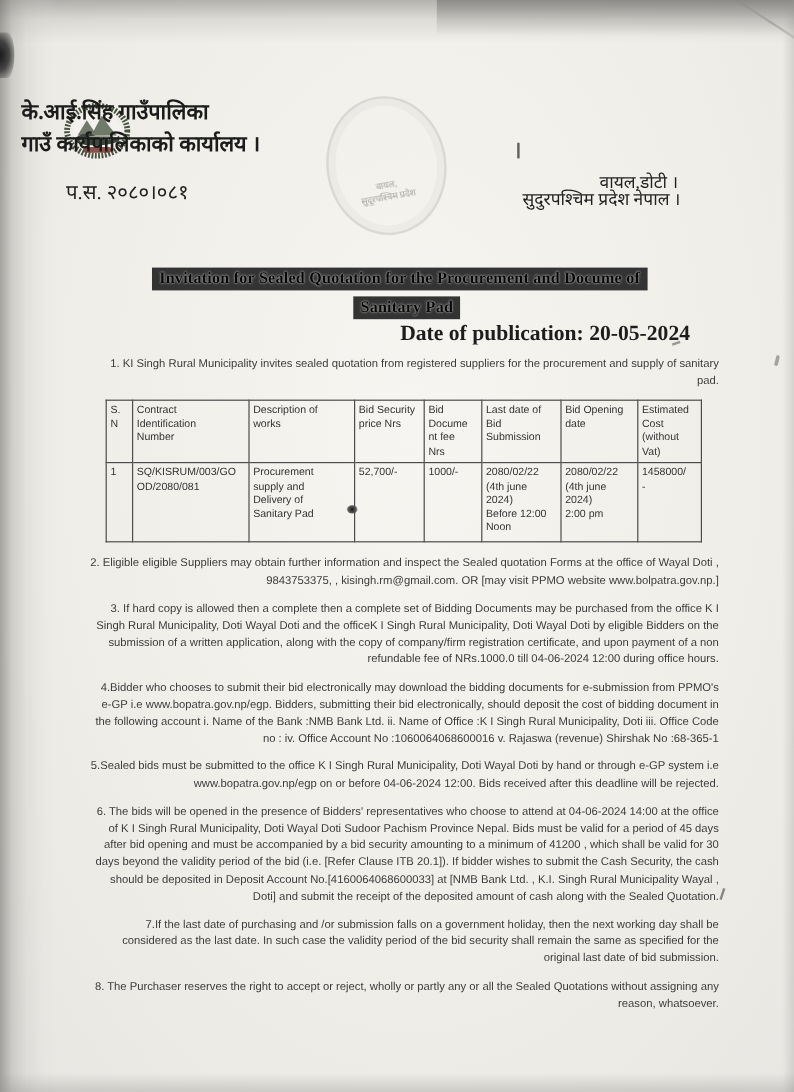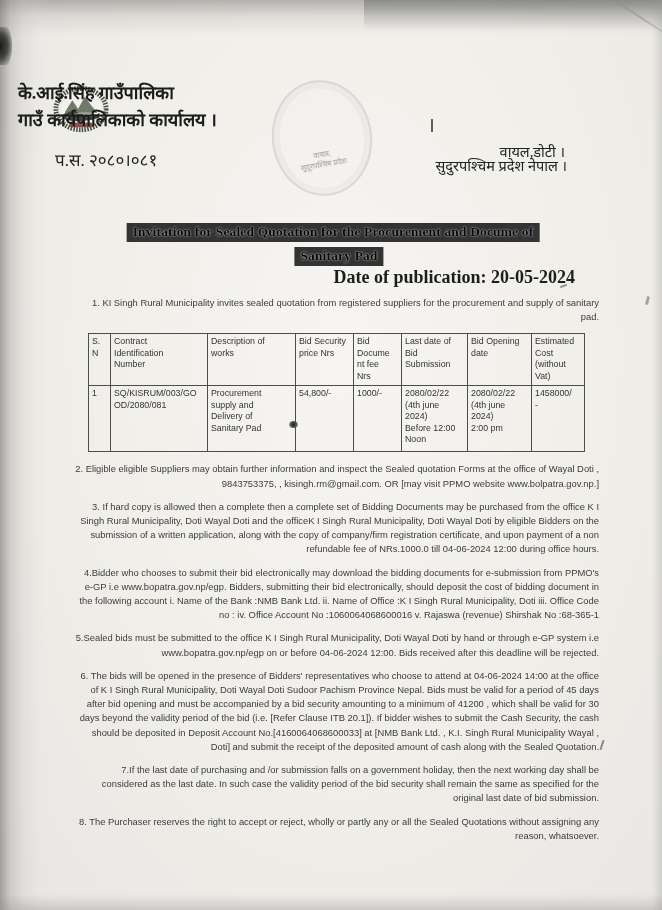--- a/index.html
+++ b/index.html
@@ -162,21 +162,21 @@
 Vat)</td>
         </tr>
         <tr class="body-row">
           <td>1</td>
           <td>SQ/KISRUM/003/GO
 OD/2080/081</td>
           <td>Procurement
 supply and
 Delivery of
 Sanitary Pad</td>
-          <td>54,800/-</td>
+          <td>52,700/-</td>
           <td>1000/-</td>
           <td>2080/02/22
 (4th june
 2024)
 Before 12:00
 Noon</td>
           <td>2080/02/22
 (4th june
 2024)
 2:00 pm</td>

